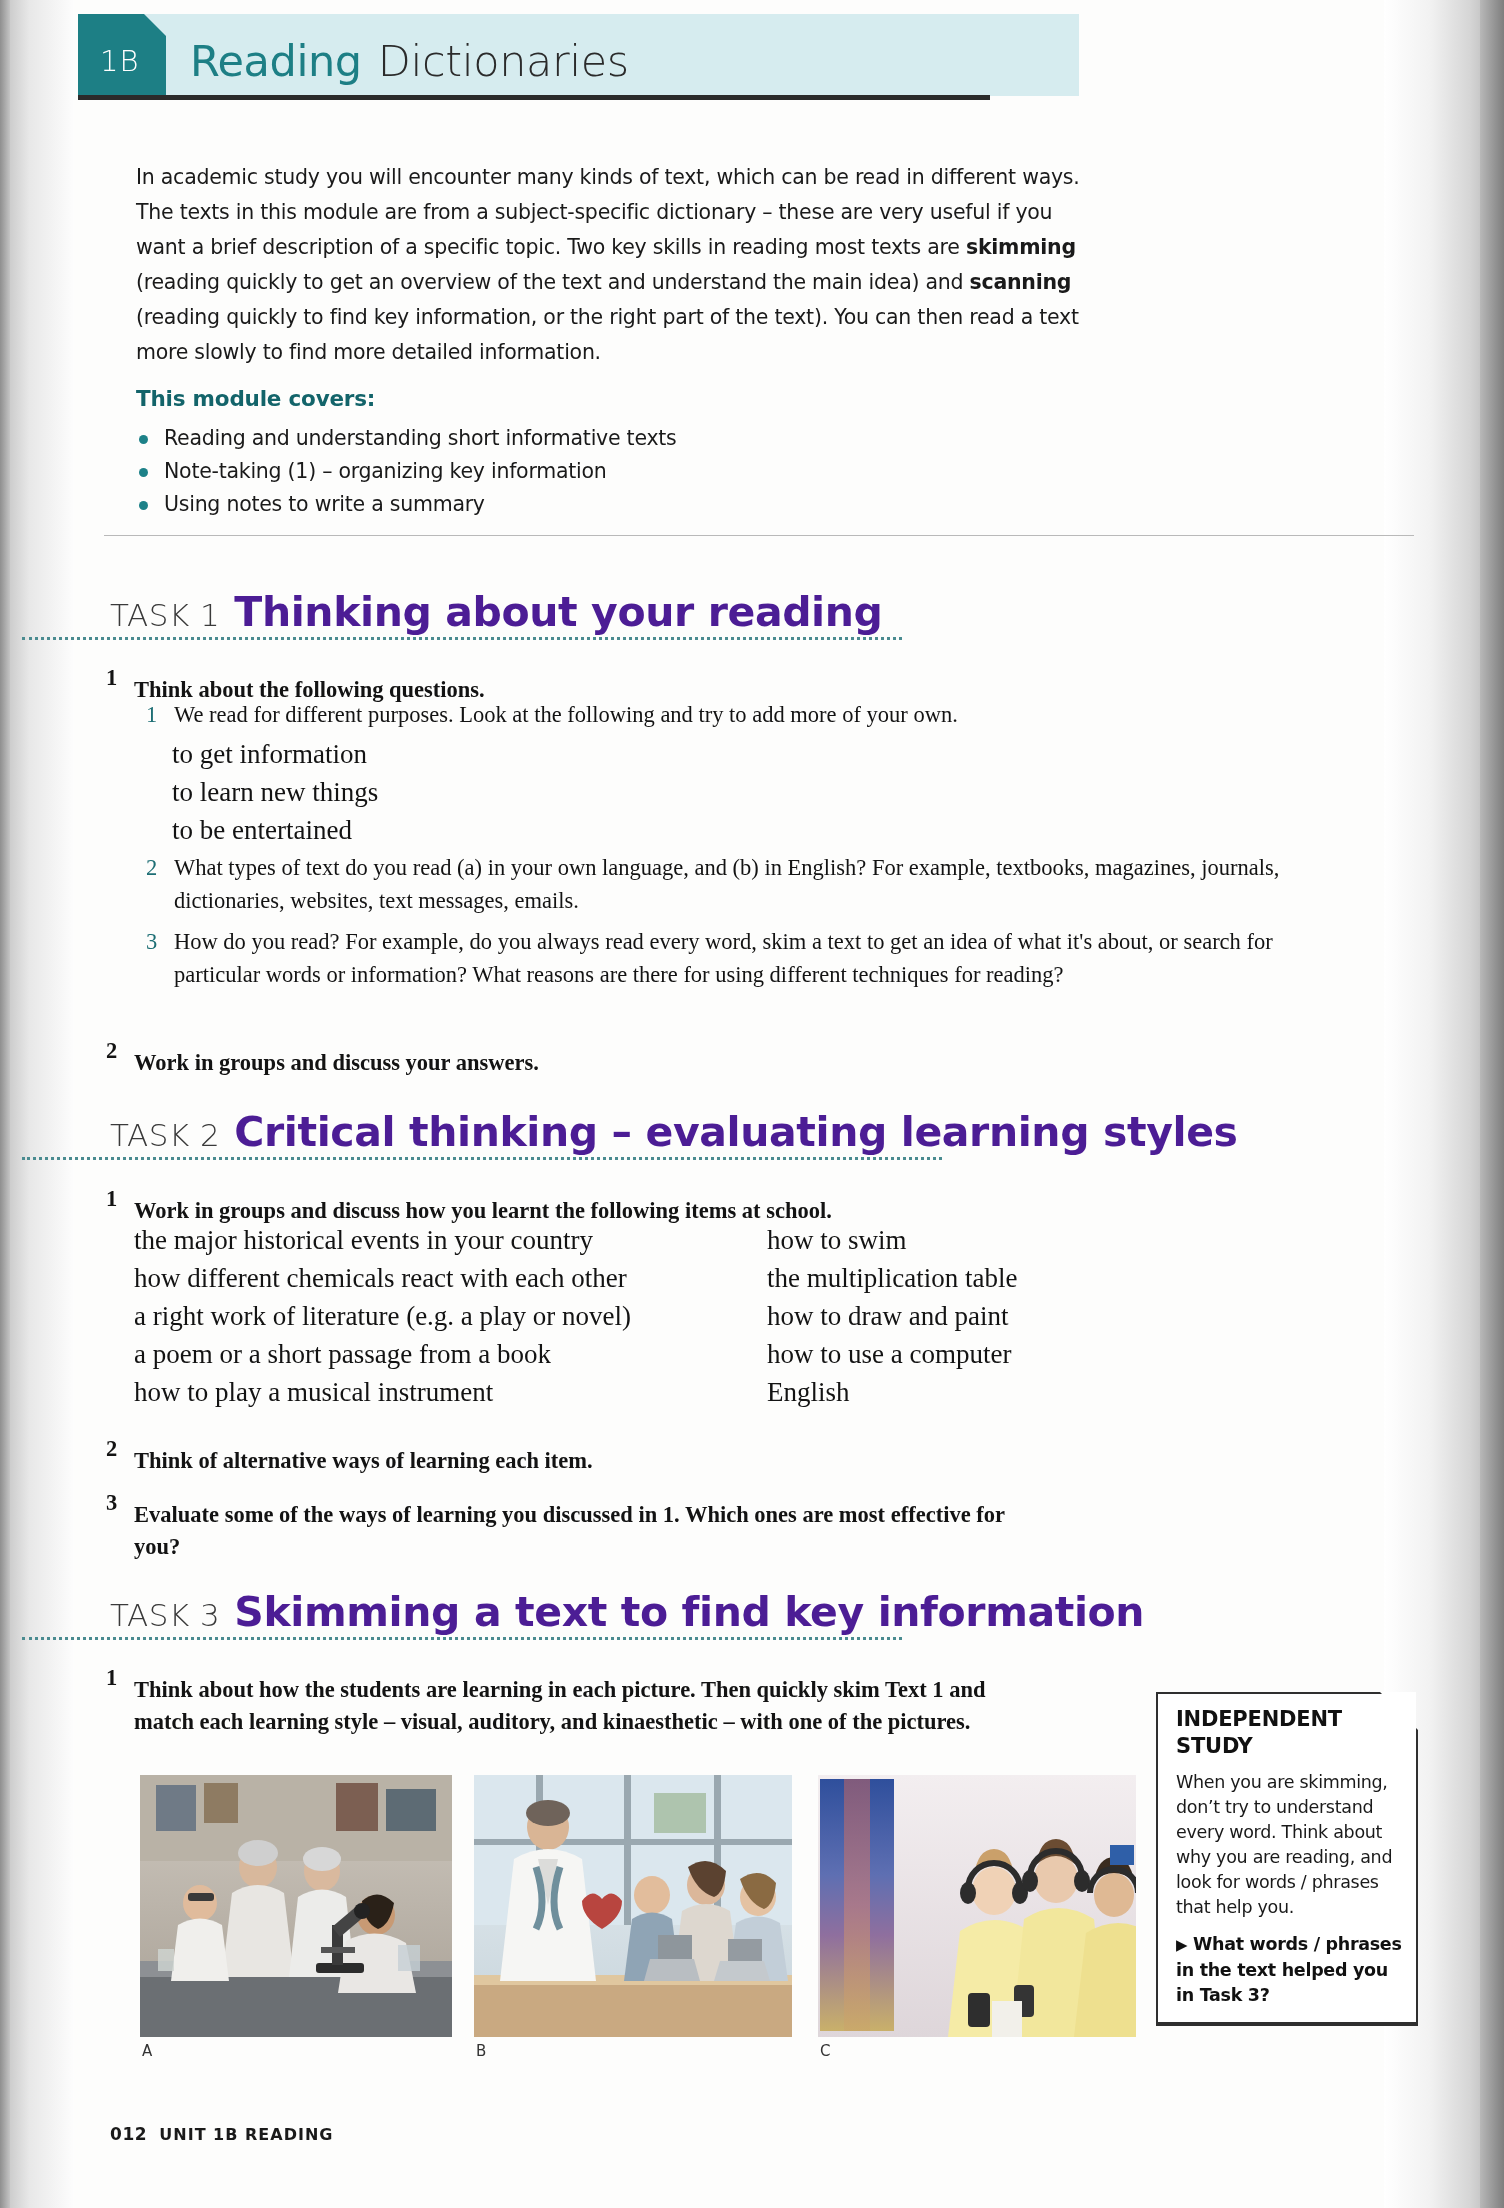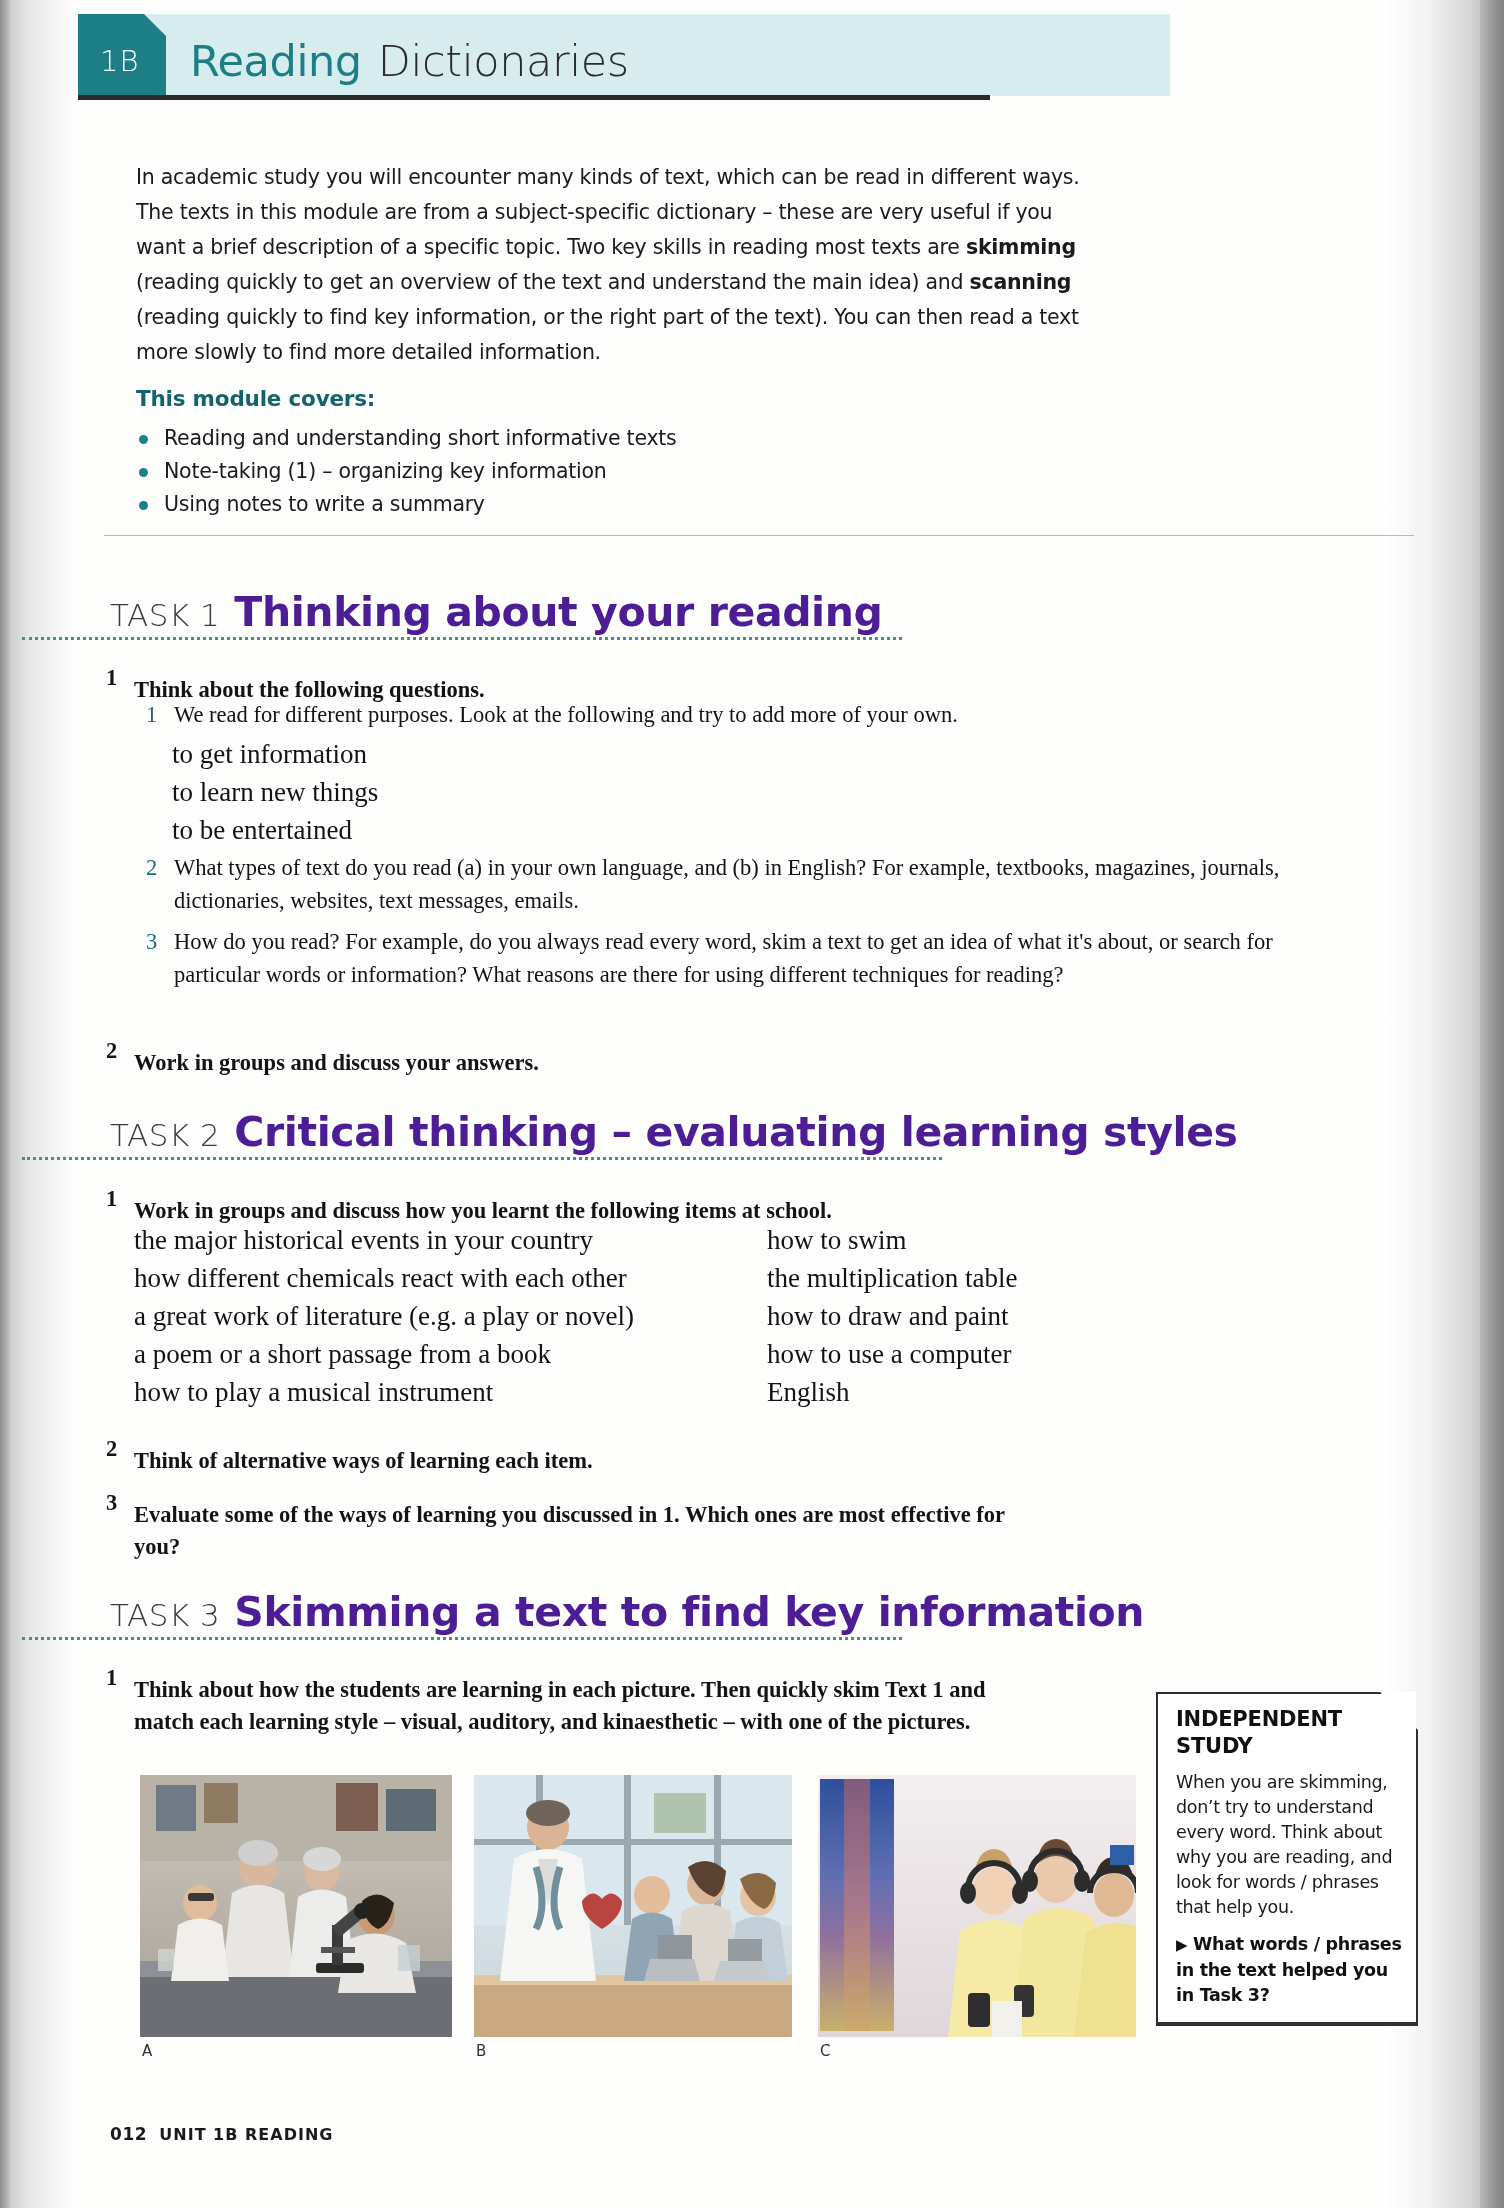--- a/index.html
+++ b/index.html
@@ -34,21 +34,21 @@
     background:linear-gradient(to left,#7e7e7e,#b8b8b8);
   }
   
   .paper{
     position:absolute;left:74px;top:0;right:120px;height:2208px;
     background:#fdfdfc;
   }
 
   
   #banner{
-    position:absolute;left:78px;top:14px;width:1092px;height:82px;
+    position:absolute;left:78px;top:14px;width:1001px;height:82px;
     background:#d6ecef;
   }
   #banner-bottom-rule{
     position:absolute;left:78px;top:95px;width:912px;height:5px;
     background:#2b2b2b;
   }
   #unit-tab{
     position:absolute;left:0px;top:0px;width:88px;height:82px;
     background:#1d7f85;
     clip-path:polygon(0 0, 66px 0, 88px 22px, 88px 82px, 0 82px);
@@ -272,21 +272,21 @@
   <div class="dotted-rule" style="top:1154px;width:920px;"></div>
 
   <div class="serif lvl1" style="left:106px;top:1183px;width:1210px;">
     <span class="mark">1</span>
     <span class="body">Work in groups and discuss how you learnt the following items at school.</span>
   </div>
 
   <div class="opt-col" style="left:134px;top:1221px;width:590px;">
     <div>the major historical events in your country</div>
     <div>how different chemicals react with each other</div>
-    <div>a great work of literature (e.g. a play or novel)</div>
+    <div>a right work of literature (e.g. a play or novel)</div>
     <div>a poem or a short passage from a book</div>
     <div>how to play a musical instrument</div>
   </div>
   <div class="opt-col" style="left:767px;top:1221px;width:450px;">
     <div>how to swim</div>
     <div>the multiplication table</div>
     <div>how to draw and paint</div>
     <div>how to use a computer</div>
     <div>English</div>
   </div>

